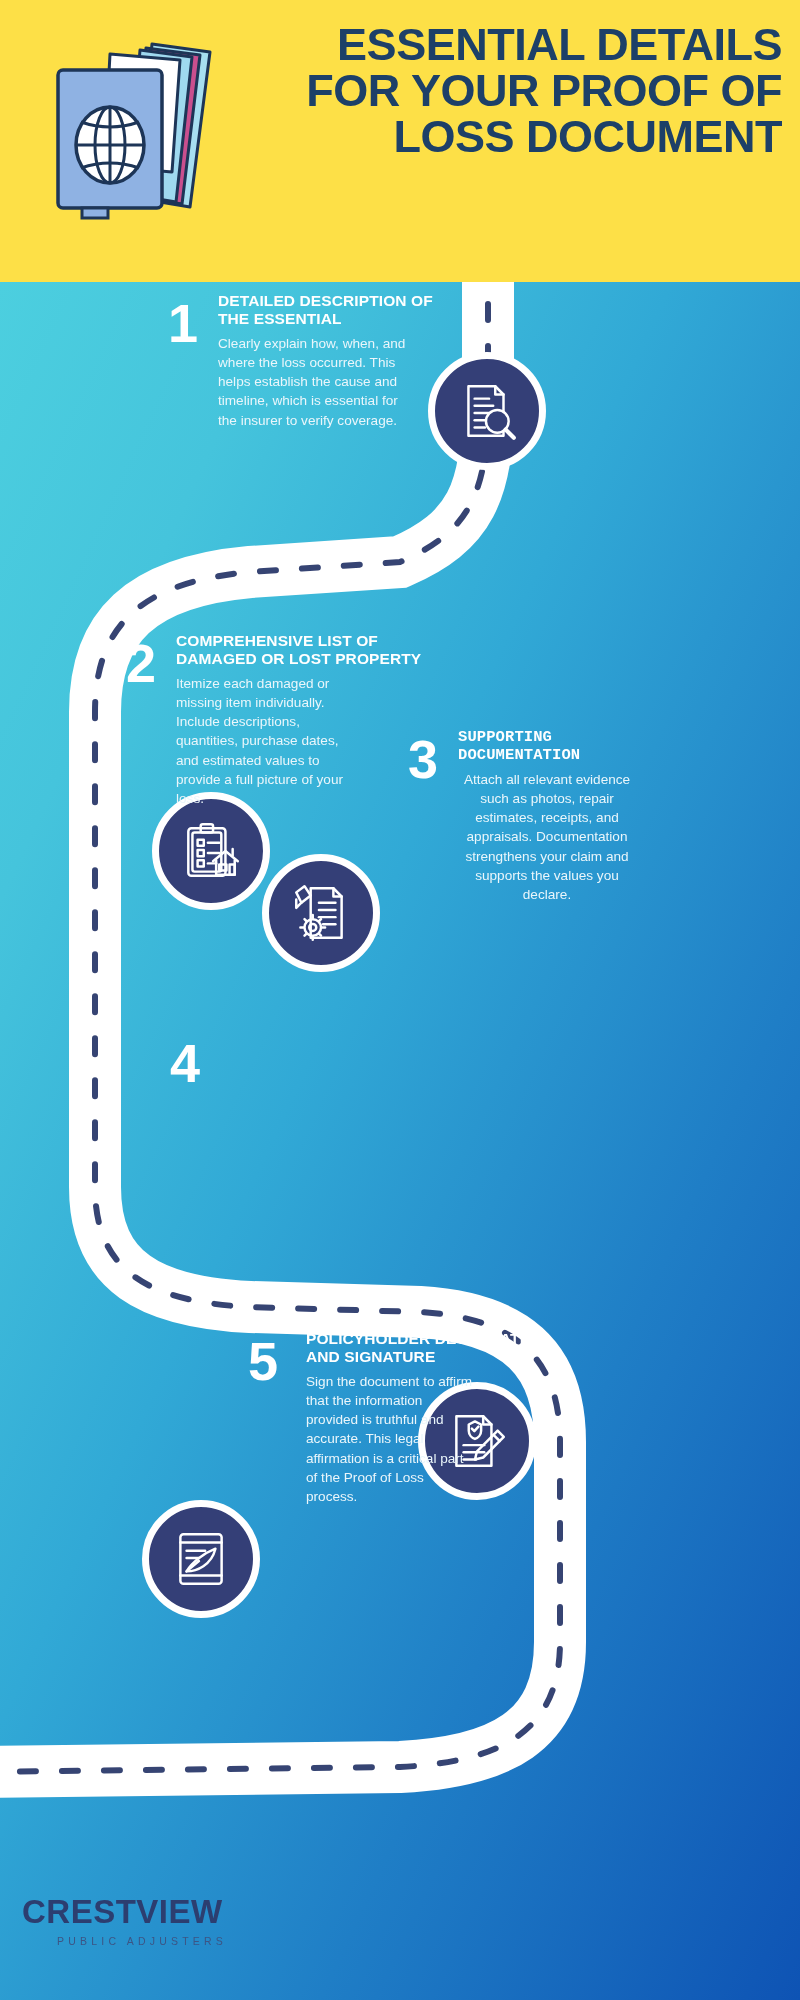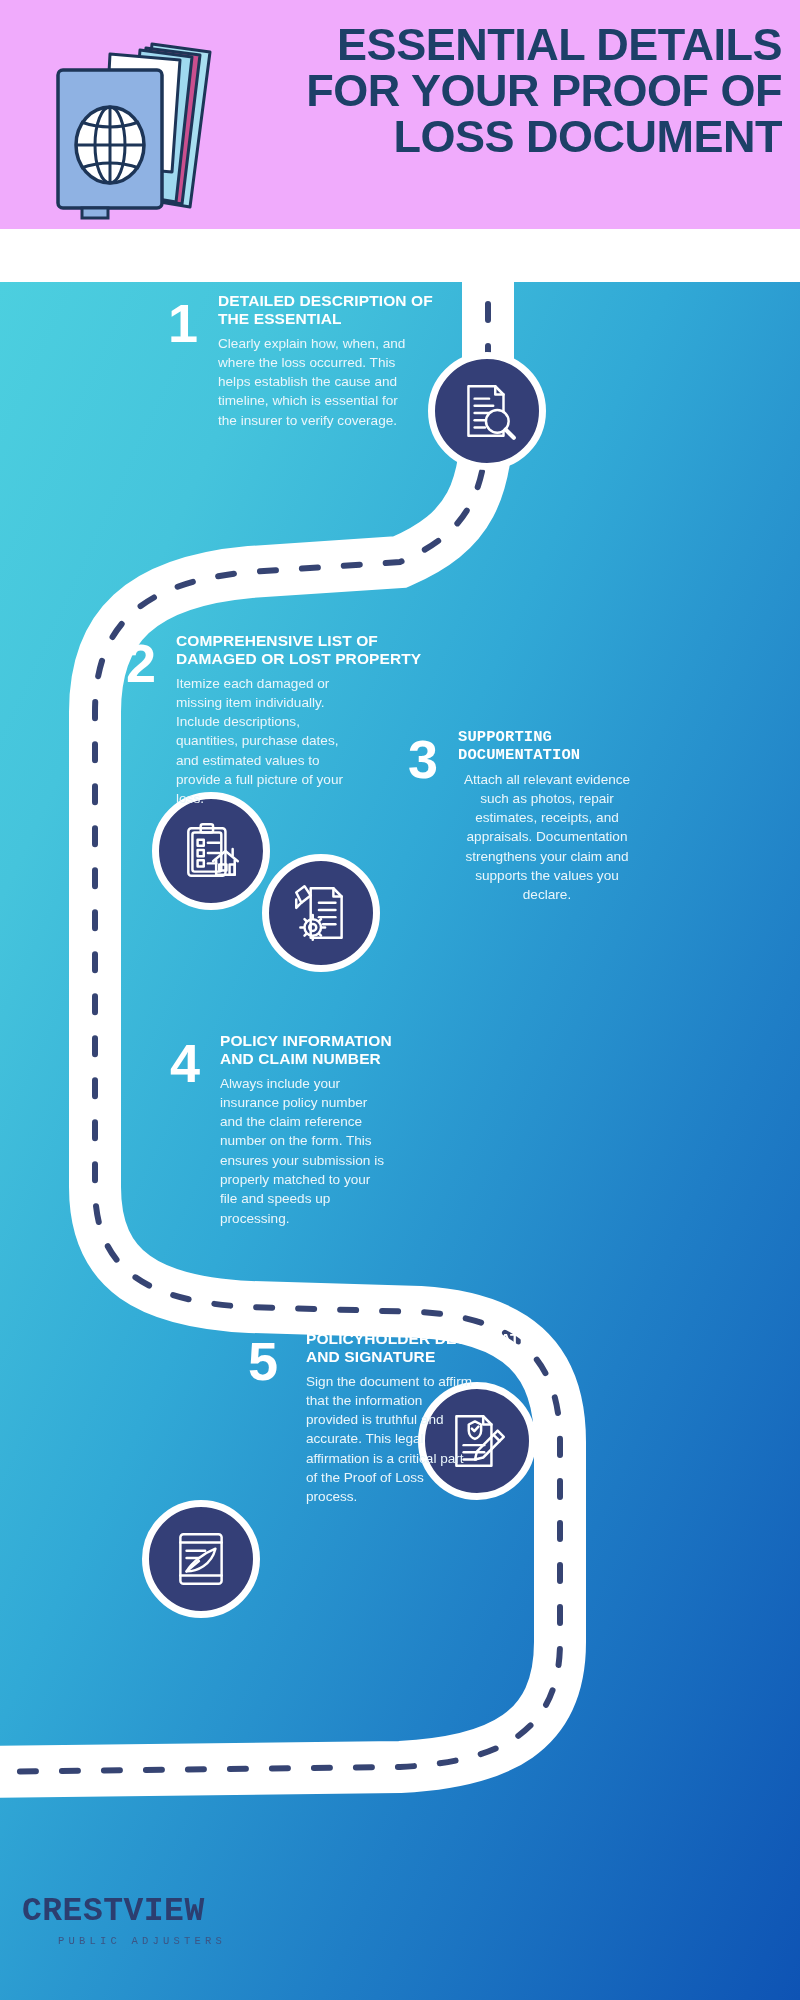--- a/index.html
+++ b/index.html
@@ -3,22 +3,22 @@
 <meta charset="utf-8">
 <style>
   * { margin:0; padding:0; box-sizing:border-box; }
   body {
     width:800px; height:2000px; position:relative; overflow:hidden;
     font-family:"Liberation Sans", sans-serif; background:#ffffff;
   }
 
   
   .header {
-    position:absolute; left:0; top:0; width:800px; height:229px;
-    background:#f0abfc;
+    position:absolute; left:0; top:0; width:800px; height:282px;
+    background:#fde047;
   }
   .header-art { position:absolute; left:40px; top:22px; width:200px; height:200px; }
   .header-title {
     position:absolute; left:262px; top:22px; width:520px;
     text-align:right; color:#1d4068;
     font-size:45px; font-weight:bold; line-height:1.02;
     letter-spacing:-0.5px;
   }
 
   
@@ -45,21 +45,21 @@
   }
   .step-head {
     color:#ffffff; font-size:15.5px; font-weight:bold;
     line-height:1.18; letter-spacing:0.1px; margin-bottom:5px;
   }
   .step-body {
     color:#eaf6fb; font-size:13.6px; line-height:1.42; font-weight:400;
   }
 
   
-  .logo { position:absolute; left:22px; top:1895px; width:240px;font-family:Liberation Mono, monospace; }
+  .logo { position:absolute; left:22px; top:1895px; width:240px; }
   .logo-name {
     color:#2c3e70; font-size:33px; font-weight:bold; letter-spacing:0.5px;
     line-height:1;
   }
   .logo-sub {
     color:#3c5585; font-size:10.5px; letter-spacing:4.2px;
     text-align:center; margin-top:7px;
   }
 </style>
 </head>
@@ -207,24 +207,20 @@
   <div class="step" style="left:400px; top:446px; width:300px;">
     <div class="step-num" style="left:8px; top:4px;">3</div>
     <div style="margin-left:58px;">
       <div class="step-head" style="width:175px;font-family:Liberation Mono, monospace;">SUPPORTING DOCUMENTATION</div>
       <div class="step-body" style="width:178px;text-align:center;">Attach all relevant evidence such as photos, repair estimates, receipts, and appraisals. Documentation strengthens your claim and supports the values you declare.</div>
     </div>
   </div>
 
   <div class="step" style="left:162px; top:750px; width:300px;">
     <div class="step-num" style="left:8px; top:4px;">4</div>
-    <div style="margin-left:58px;">
-      <div class="step-head" style="width:190px;">POLICY INFORMATION AND CLAIM NUMBER</div>
-      <div class="step-body" style="width:168px;">Always include your insurance policy number and the claim reference number on the form. This ensures your submission is properly matched to your file and speeds up processing.</div>
-    </div>
   </div>
 
   <div class="step" style="left:240px; top:1048px; width:320px;">
     <div class="step-num" style="left:8px; top:4px;">5</div>
     <div style="margin-left:66px;">
       <div class="step-head" style="width:245px;">POLICYHOLDER DECLARATION AND SIGNATURE</div>
       <div class="step-body" style="width:172px;">Sign the document to affirm that the information provided is truthful and accurate. This legal affirmation is a critical part of the Proof of Loss process.</div>
     </div>
   </div>
 

